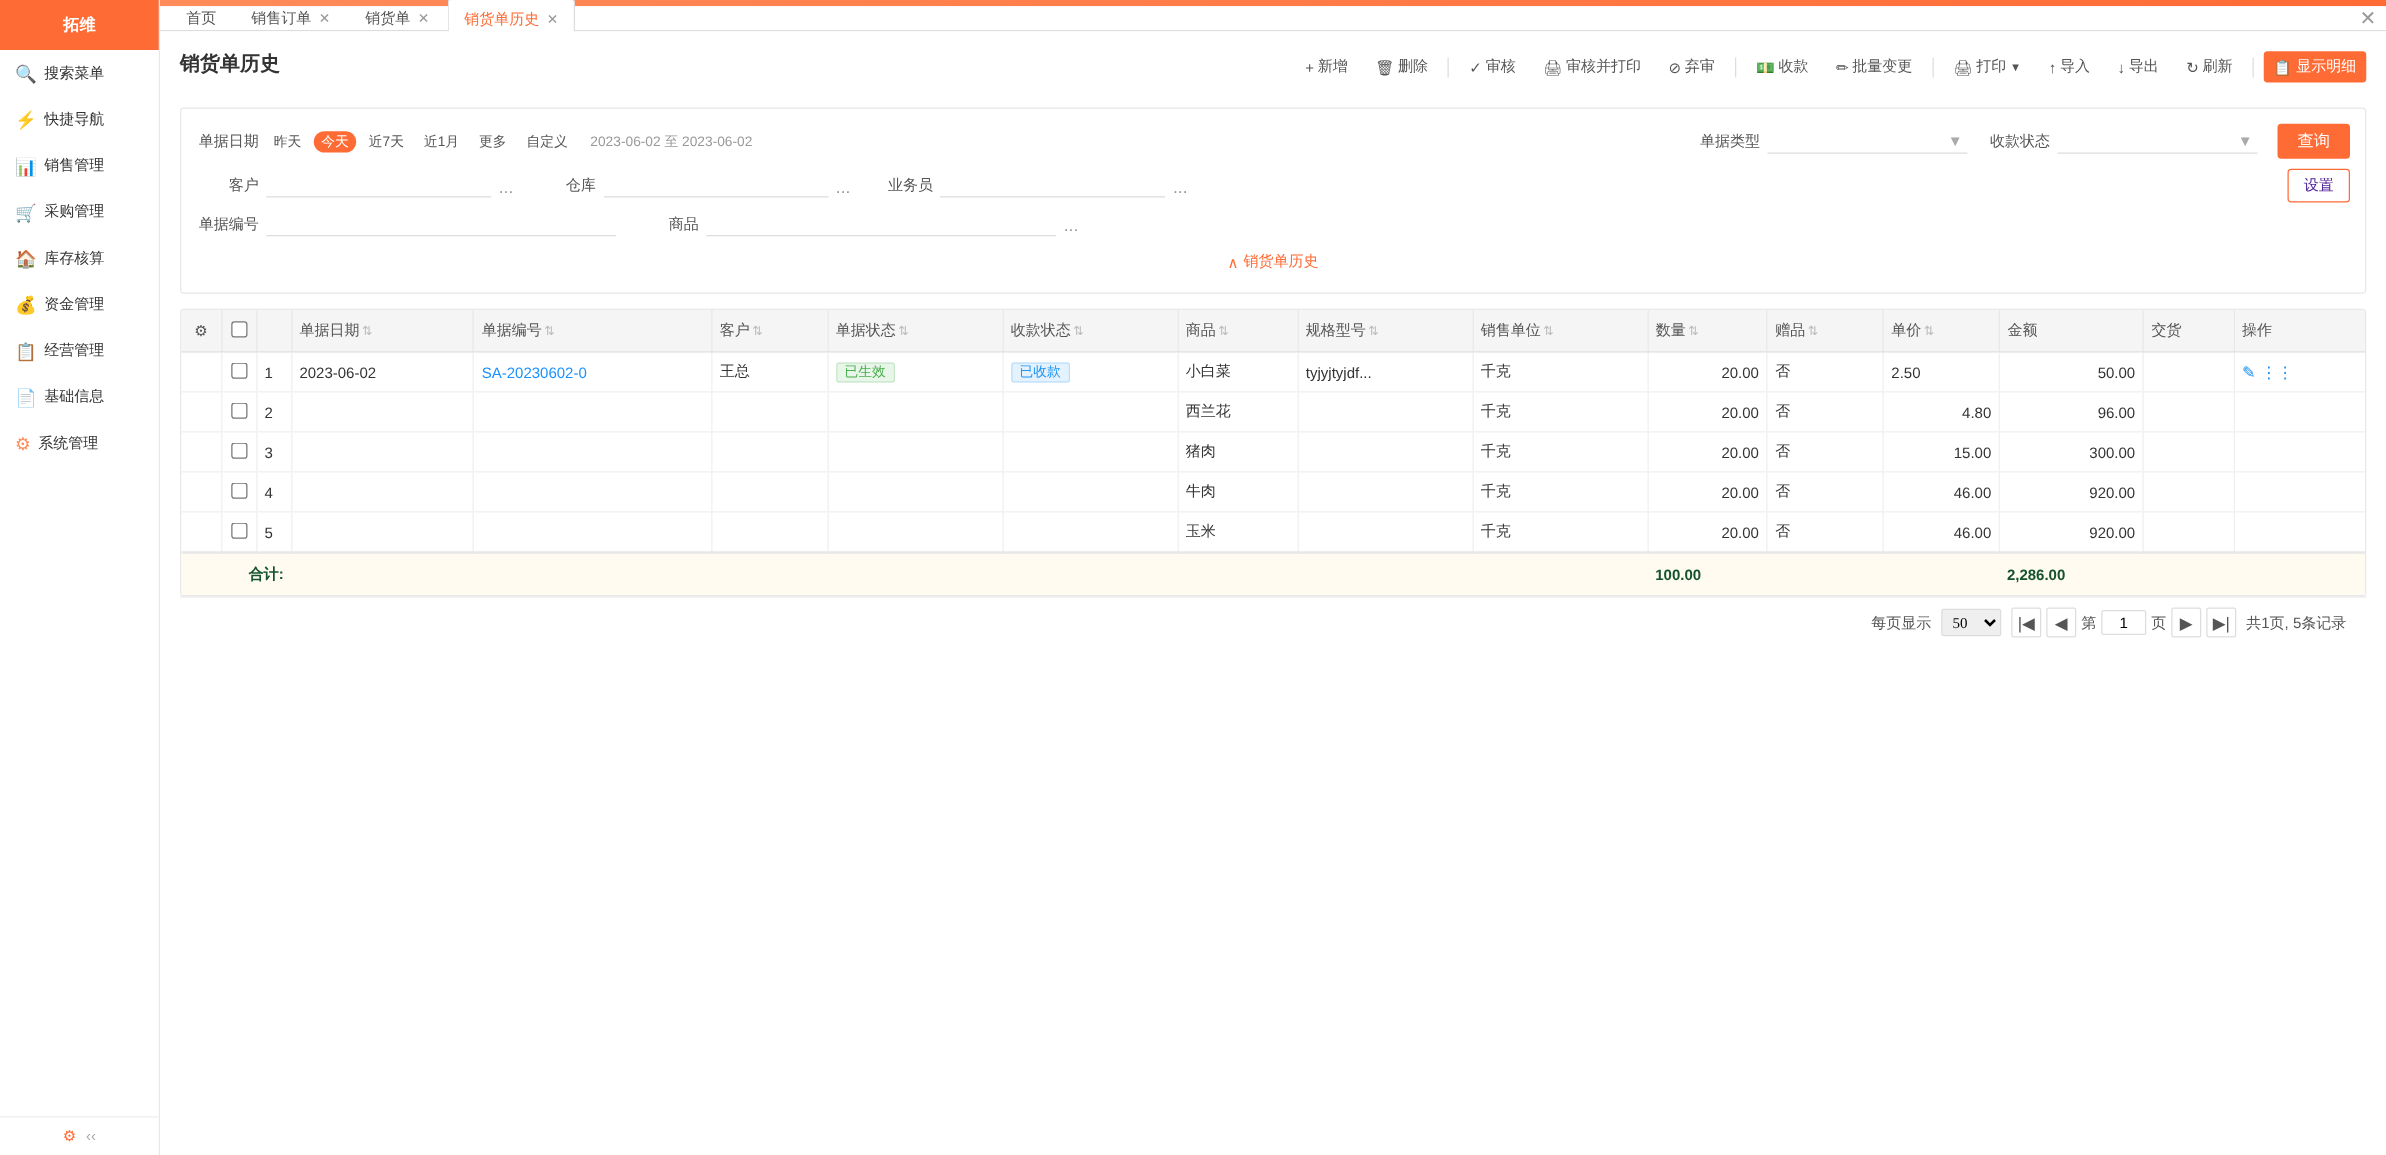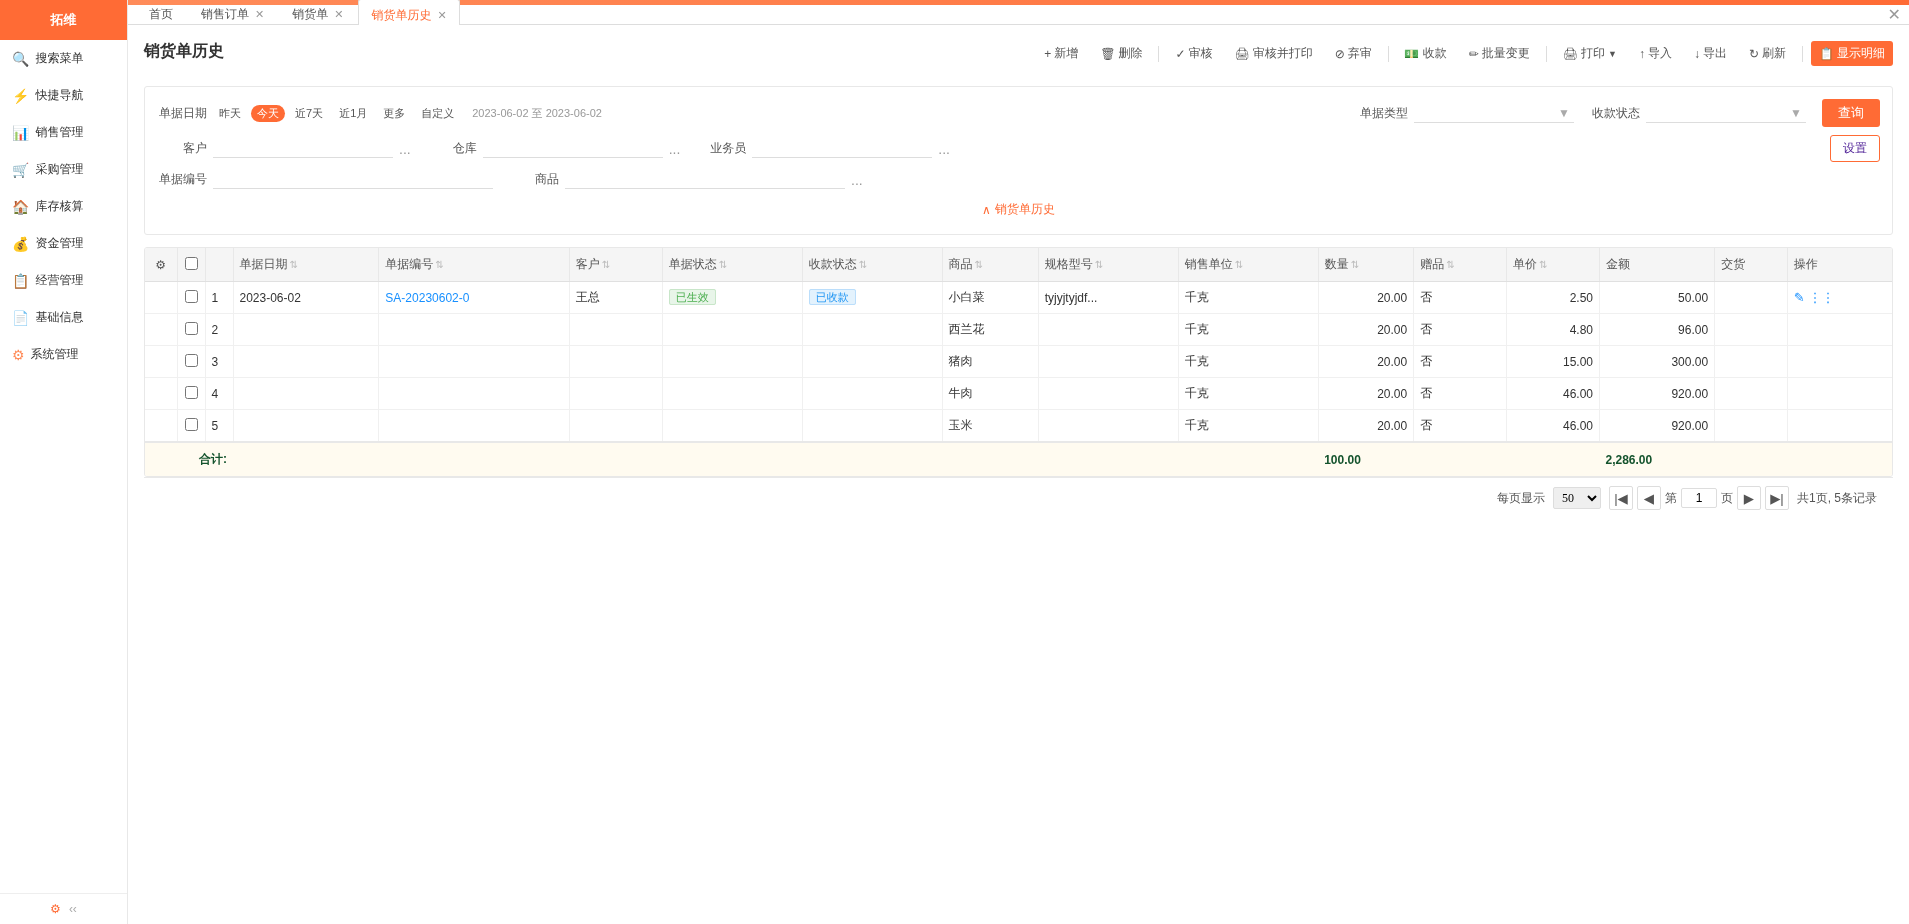--- a/index.html
+++ b/index.html
@@ -325,21 +325,21 @@
       <td>2023-06-02</td>
       <td><a class="link-text">SA-20230602-0</a></td>
       <td>王总</td>
       <td><span class="status-badge status-valid">已生效</span></td>
       <td><span class="status-badge status-collected">已收款</span></td>
       <td>小白菜</td>
       <td>tyjyjtyjdf...</td>
       <td>千克</td>
       <td style="text-align:right;">20.00</td>
       <td>否</td>
-      <td style="text-align:right;">2.50</td>
+      <td style="text-align:left;">2.50</td>
       <td style="text-align:right;">50.00</td>
       <td></td>
       <td>
         <div class="action-icons">
                   <span class="action-icon">✎</span>
                   <span class="action-icon">⋮⋮</span>
                 </div>
       </td>
     </tr>
             <tr>

